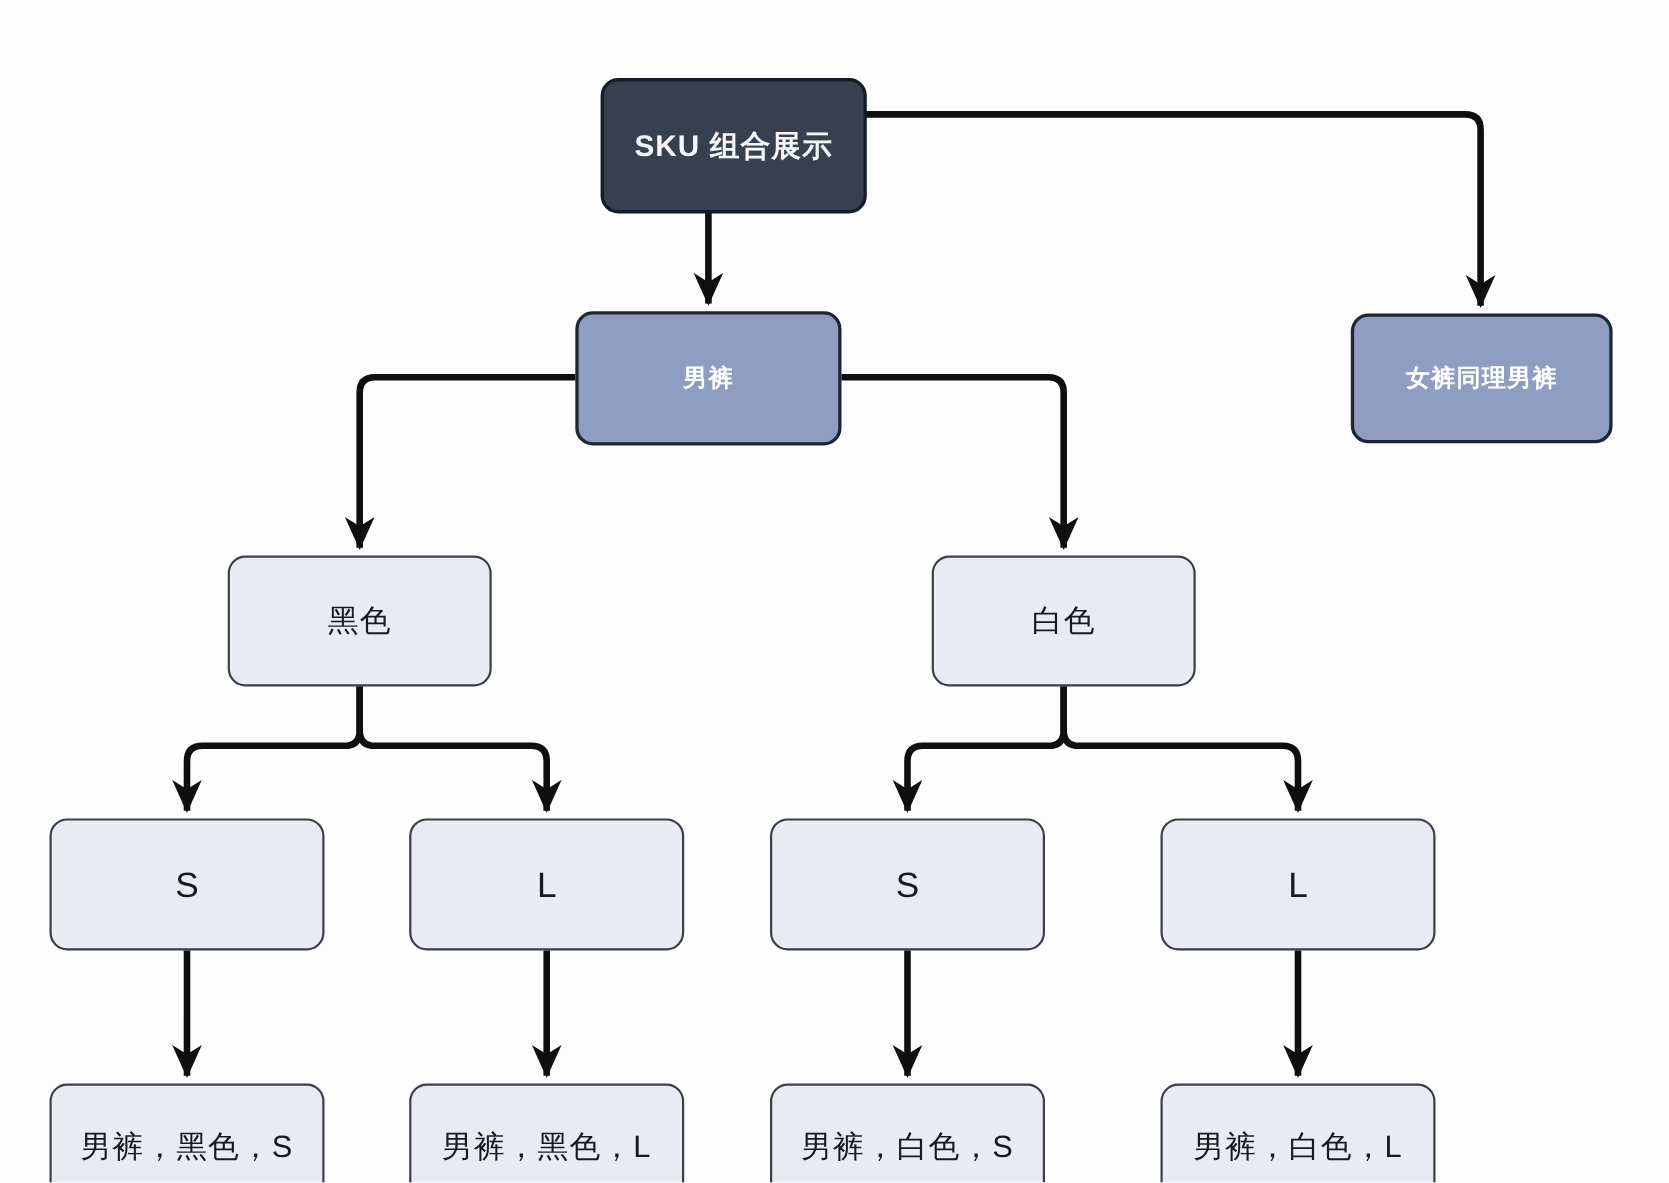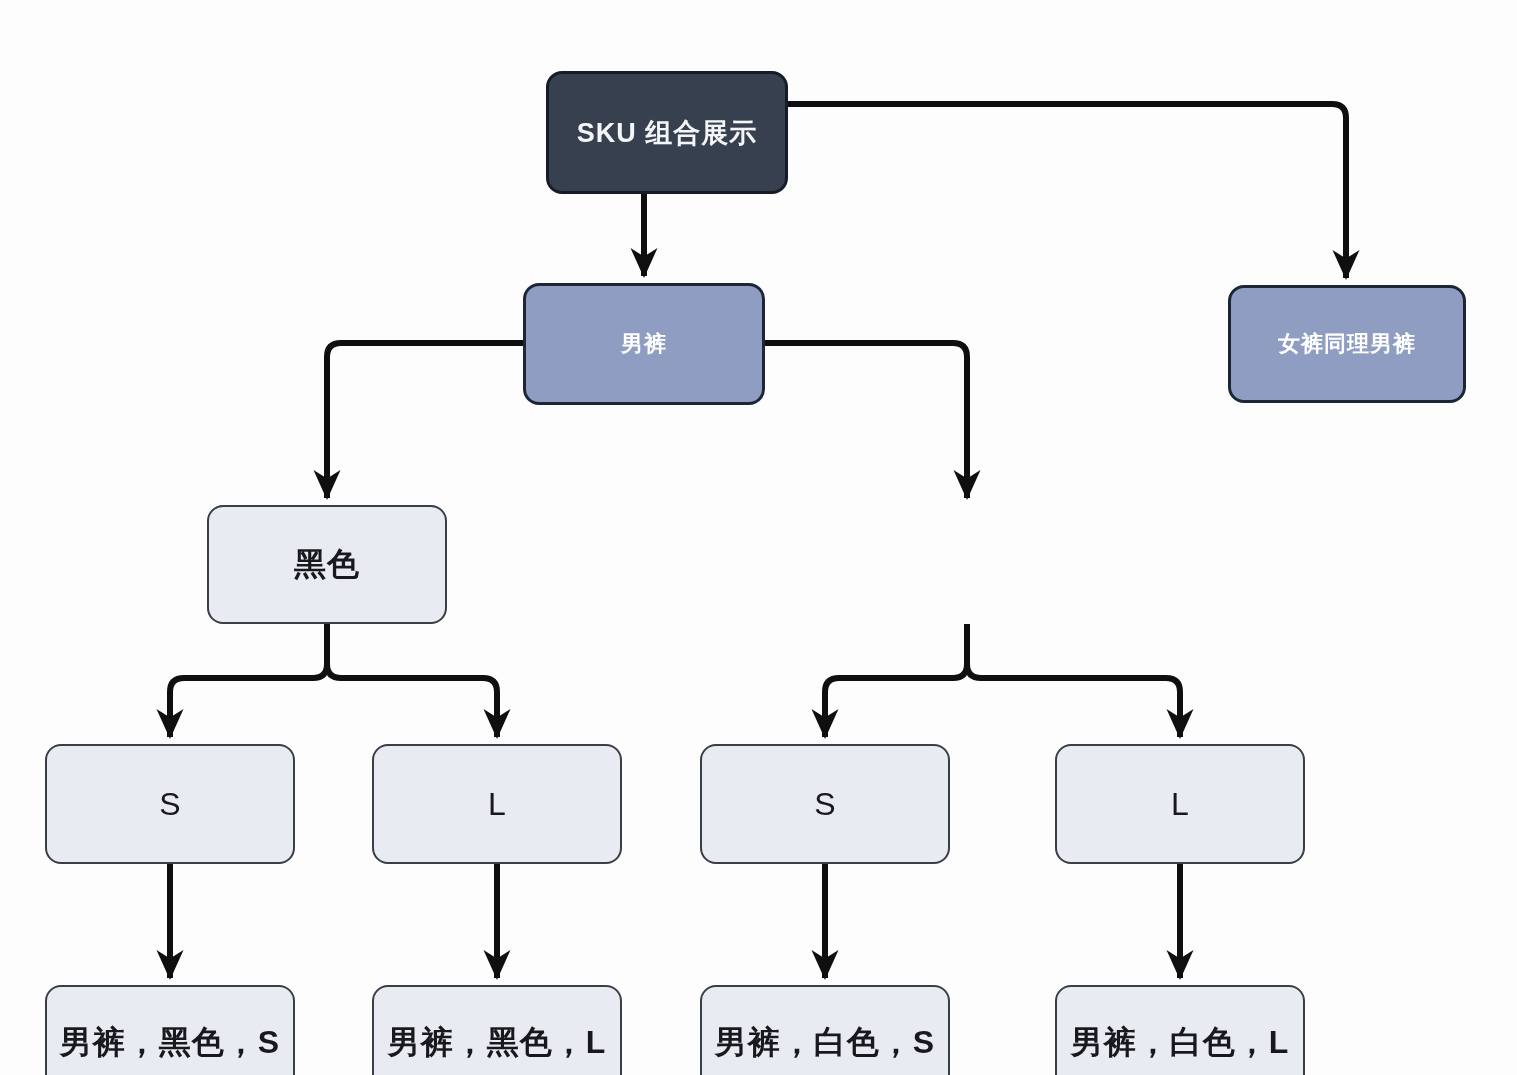--- a/index.html
+++ b/index.html
@@ -29,21 +29,21 @@
   .n-blue{
     background:#8e9dc1;
     border:3px solid #1d2634;
     color:#ffffff;
     font-size:22px;font-weight:700;
   }
   .n-light{
     background:#e8ebf1;
     border:2px solid #3a3f47;
     color:#17191d;
-    font-size:32px;font-weight:700;
+    font-size:28px;font-weight:400;
   }
   .n-size{font-size:32px;font-weight:500;letter-spacing:0;}
 </style>
 </head>
 <body>
 
 <div id="stage">
 
   <svg id="wires" width="1517" height="1075" viewBox="0 0 1517 1075">
     <defs>
@@ -68,20 +68,21 @@
   </svg>
 
   <div class="node n-dark" style="left:546px;top:42px;width:242px;height:123px;margin-top:29px;">SKU 组合展示</div>
 
   <div class="node n-blue" style="left:523px;top:283px;width:242px;height:122px;">男裤</div>
 
   <div class="node n-blue" style="left:1228px;top:285px;width:238px;height:118px;">女裤同理男裤</div>
 
   <div class="node n-light" style="left:207px;top:505px;width:240px;height:119px;">黑色</div>
 
+  <div class="node n-light" style="left:847px;top:505px;width:240px;height:119px;">白色</div>
 
   <div class="node n-light n-size" style="left:45px;top:744px;width:250px;height:120px;">S</div>
 
   <div class="node n-light n-size" style="left:372px;top:744px;width:250px;height:120px;">L</div>
 
   <div class="node n-light n-size" style="left:700px;top:744px;width:250px;height:120px;">S</div>
 
   <div class="node n-light n-size" style="left:1055px;top:744px;width:250px;height:120px;">L</div>
 
   <div class="node n-light" style="left:45px;top:985px;width:250px;height:116px;">男裤，黑色，S</div>

